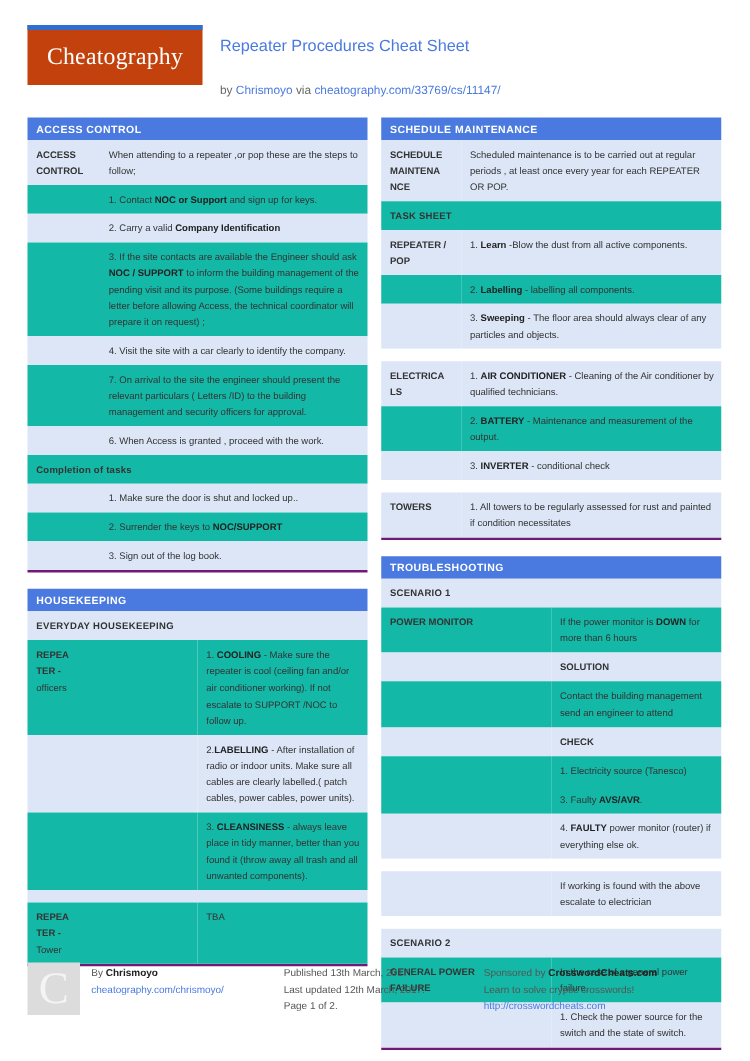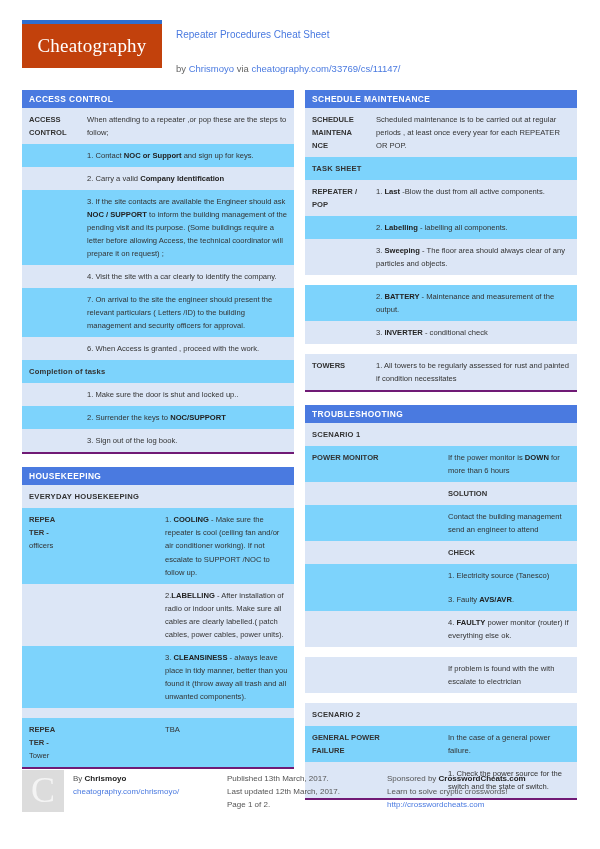--- a/index.html
+++ b/index.html
@@ -36,21 +36,21 @@
   }
   .logo-text {
     color: #ffffff;
     font-family: "Liberation Serif", serif;
     font-size: 19px;
     letter-spacing: .2px;
   }
   .title-wrap { padding-top: 8px; }
   .sheet-title {
     color: #4a7ae0;
-    font-size: 10px;
+    font-size: 13px;
     line-height: 1.35;
     font-weight: 400;
   }
   .byline {
     font-size: 9.5px;
     color: #666;
     margin-top: 21px;
   }
   .byline a, .link { color: #4a7ae0; text-decoration: none; }
 
@@ -81,21 +81,21 @@
     table-layout: fixed;
   }
   table.sheet td {
     font-size: 7.6px;
     line-height: 1.72;
     padding: 5px 6px 5px 7px;
     vertical-align: top;
     color: #333;
   }
   tr.odd td { background: #dce6f6; }
-  tr.even td { background: #7dd3fc; }
+  tr.even td { background: #14b8a6; }
   .hdr-cell {
     font-weight: bold;
     font-size: 7.6px;
     color: #222;
   }
   .label-col-l { width: 58px; }
   .label-col-r { width: 64px; }
   .label-col-wide { width: 88px; margin-top: 28px; }
   .sub-head td {
     font-weight: bold;
@@ -245,33 +245,37 @@
           <tbody>
               <tr class="odd">
             <td class="label-col-r hdr-cell">SCHEDULE<br>MAINTENA<br>NCE</td>
             <td>Scheduled maintenance is to be carried out at regular periods , at least once every year for each REPEATER OR POP.</td>
           </tr>
           <tr class="even sub-head">
             <td colspan="2">TASK SHEET</td>
           </tr>
           <tr class="odd">
             <td class="label-col-r hdr-cell">REPEATER /<br>POP</td>
-            <td>1. <b>Last</b> -Blow the dust from all active components.</td>
+            <td>1. <b>Learn</b> -Blow the dust from all active components.</td>
           </tr>
           <tr class="even">
             <td class="label-col-r"></td>
             <td>2. <b>Labelling</b> - labelling all components.</td>
           </tr>
           <tr class="odd">
             <td class="label-col-r"></td>
             <td>3. <b>Sweeping</b> - The floor area should always clear of any particles and objects.</td>
           </tr>
           <tr class="spacer-row">
                 <td colspan="2" style="background:#ffffff"></td>
               </tr>
+          <tr class="odd">
+            <td class="label-col-r hdr-cell">ELECTRICA<br>LS</td>
+            <td>1. <b>AIR CONDITIONER</b> - Cleaning of the Air conditioner by qualified technicians.</td>
+          </tr>
           <tr class="even">
             <td class="label-col-r"></td>
             <td>2. <b>BATTERY</b> - Maintenance and measurement of the output.</td>
           </tr>
           <tr class="odd">
             <td class="label-col-r"></td>
             <td>3. <b>INVERTER</b> - conditional check</td>
           </tr>
           <tr class="spacer-row">
                 <td colspan="2" style="background:#ffffff"></td>
@@ -317,21 +321,21 @@
           </tr>
           <tr class="odd">
             <td class="label-col-wide"></td>
             <td>4. <b>FAULTY</b> power monitor (router) if everything else ok.</td>
           </tr>
           <tr class="spacer-row">
                 <td colspan="2" style="background:#ffffff"></td>
               </tr>
           <tr class="odd">
             <td class="label-col-wide"></td>
-            <td>If problem is found with the with escalate to electrician</td>
+            <td>If working is found with the above escalate to electrician</td>
           </tr>
           <tr class="spacer-row">
                 <td colspan="2" style="background:#ffffff"></td>
               </tr>
           <tr class="odd sub-head">
             <td colspan="2">SCENARIO 2</td>
           </tr>
           <tr class="even">
             <td class="label-col-wide hdr-cell">GENERAL POWER<br>FAILURE</td>
             <td>In the case of a general power failure.</td>

